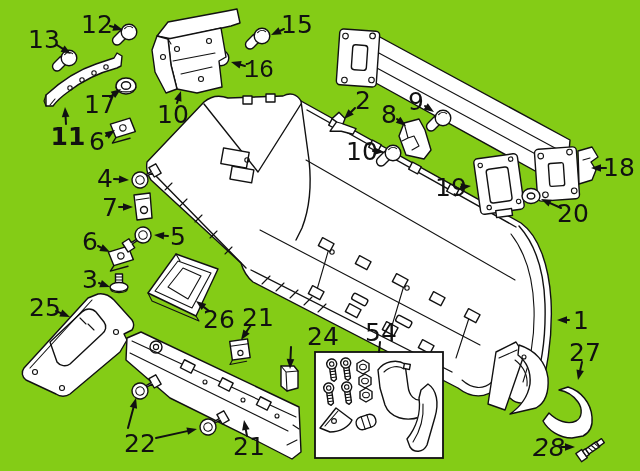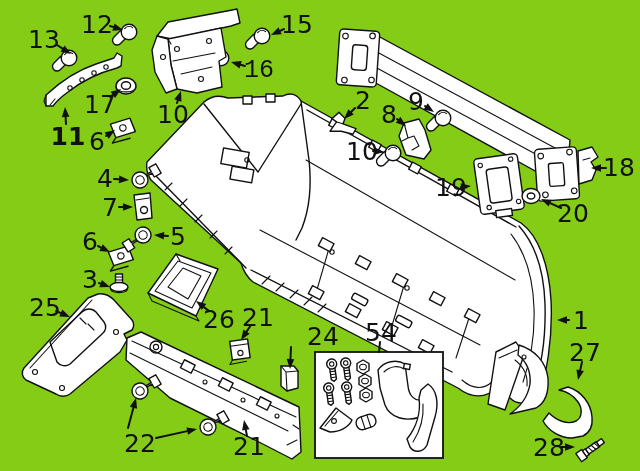--- a/index.html
+++ b/index.html
@@ -374,14 +374,14 @@
     <div class="callout" style="left: 619px; top: 167px;">18</div>
     <div class="callout" style="left: 45px; top: 307px;">25</div>
     <div class="callout" style="left: 219px; top: 319px;">26</div>
     <div class="callout" style="left: 258px; top: 317px;">21</div>
     <div class="callout" style="left: 293px; top: 336px; margin-left: 30px;">24</div>
     <div class="callout" style="left: 140px; top: 443px;">22</div>
     <div class="callout" style="left: 249px; top: 446px;">21</div>
     <div class="callout" style="left: 381px; top: 332px;">54</div>
     <div class="callout" style="left: 581px; top: 320px;">1</div>
     <div class="callout" style="left: 585px; top: 352px;">27</div>
-    <div class="callout" style="left: 549px; top: 447px;">28</div>
+    <div class="callout" style="left: 549px; top: 447px; font-style: italic;">28</div>
   </div>
 
 </body></html>

